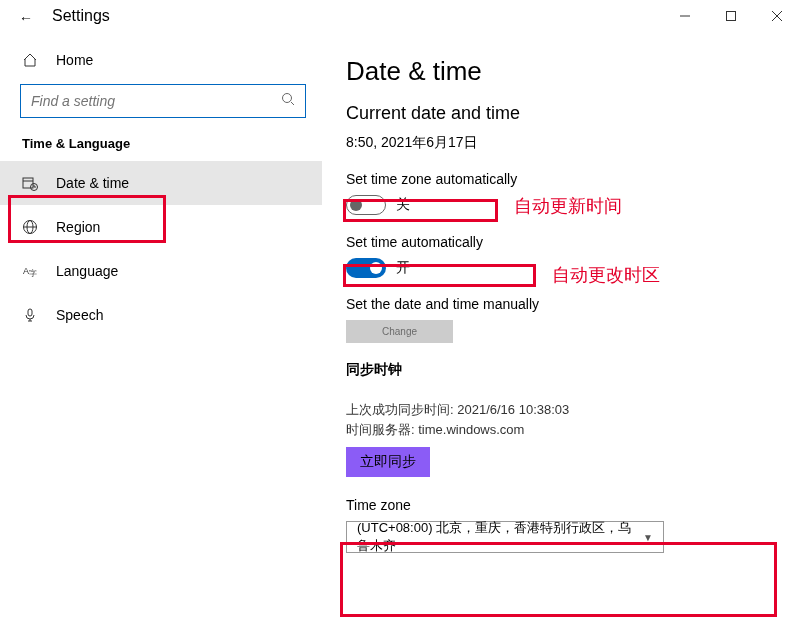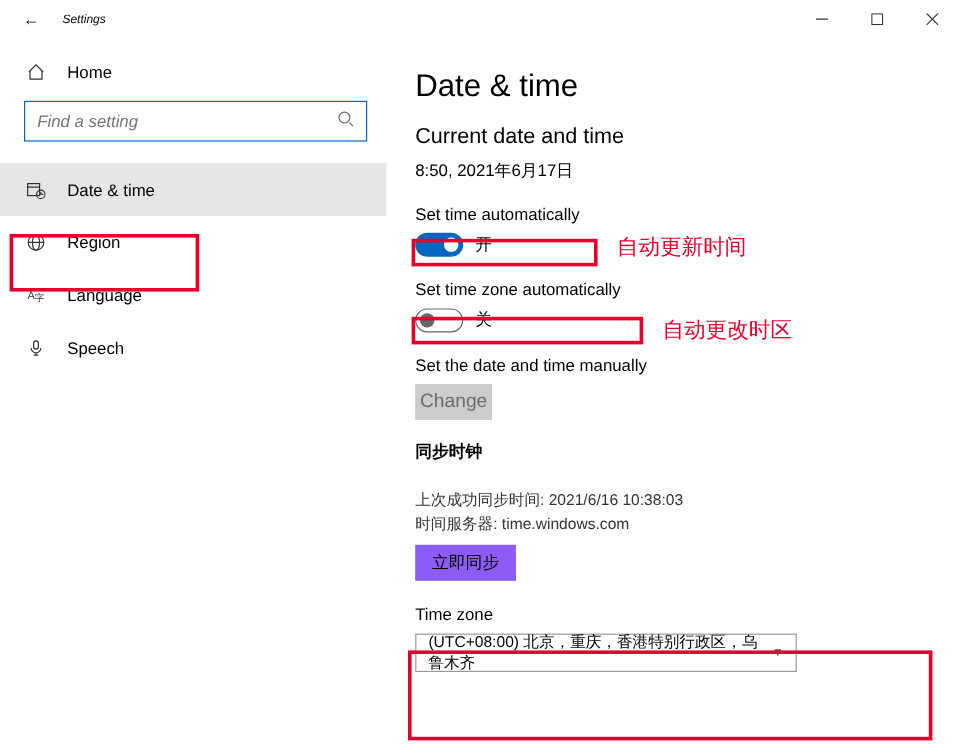--- a/index.html
+++ b/index.html
@@ -1,20 +1,20 @@
 <!DOCTYPE html>
 <html><head>
 <meta charset="utf-8">
 <style>
   * { box-sizing: border-box; margin: 0; padding: 0; font-family: "Segoe UI", "Microsoft YaHei", sans-serif; }
   body { width: 800px; height: 628px; background: #fff; overflow: hidden; position: relative; }
 
   .titlebar { height: 32px; display: flex; align-items: center; padding: 0 0 0 14px; border-bottom: 0; }
   .titlebar .back { width: 24px; text-align: center; font-size: 14px; cursor: pointer; }
-  .titlebar .title { margin-left: 14px; font-size: 10px; font-style: italic; }
+  .titlebar .title { margin-left: 14px; font-size: 16px; }
   .winctrls { margin-left: auto; display: flex; }
   .winctrls div { width: 46px; height: 32px; display: flex; align-items: center; justify-content: center; font-size: 11px; cursor: pointer; }
   .winctrls svg { stroke: #333; }
 
   .body { display: flex; height: calc(100% - 32px); }
   .sidebar { width: 322px; padding: 10px 0 0 0; background: #fff; }
   .home { display: flex; align-items: center; padding: 10px 20px 10px 22px; font-size: 14px; cursor: pointer; }
   .home .icon { width: 18px; margin-right: 16px; display:flex; align-items:center; }
   .searchwrap { margin: 6px 16px 18px 20px; border: 1px solid #0067c0; height: 34px; display: flex; align-items: center; padding: 13px 10px; }
   .searchwrap input { border: none; outline: none; flex: 1; font-size: 14px; font-style: italic; color: #666; background: transparent; }
@@ -30,21 +30,21 @@
   .label { font-size: 14px; margin-bottom: 8px; display:inline-block; }
   .toggle-row { margin-bottom: 14px; }
   .toggle { display: inline-flex; align-items: center; gap: 10px; font-size: 14px; cursor:pointer; }
   .switch { width: 40px; height: 20px; border-radius: 10px; position: relative; }
   .switch .knob { width: 12px; height: 12px; border-radius: 50%; background: #fff; position: absolute; top: 4px; }
   .switch.on { background: #0067c0; }
   .switch.on .knob { right: 4px; }
   .switch.off { background: #fff; border: 1px solid #666; }
   .switch.off .knob { left: 3px; top: 3px; background: #666; }
   .sub { font-size: 14px; margin-bottom: 8px; }
-  .btn { display: inline-block; background: #ccc; color: #6b6b6b; padding: 6px 4px; font-size: 16px; border: none; cursor: default; margin-bottom: 18px; }
+  .btn { display: inline-block; background: #ccc; color: #6b6b6b; padding: 6px 36px; font-size: 10px; border: none; cursor: default; margin-bottom: 18px; }
   .sync-title { font-size: 14px; font-weight: 600; margin-bottom: 21px; }
   .sync-line { font-size: 13px; color: #333; line-height: 1.5; }
   .sync-btn { display: inline-block; background: #8b5cf6; color: #000; padding: 6px 14px; font-size: 14px; border: none; cursor: pointer; margin-top: 8px; margin-bottom: 20px; font-family: Liberation Serif, serif; }
   .tz-label { font-size: 14px; margin-bottom: 8px; }
   .tz-select { width: 318px; height: 32px; border: 1px solid #999; display: flex; align-items: center; justify-content: space-between; padding: 0 10px; font-size: 13px; cursor: pointer; }
 
   
   .redbox { position: absolute; border: 3px solid #e4002b; pointer-events: none; }
   .redlabel { position: absolute; color: #e4002b; font-size: 18px; font-weight: 500; pointer-events: none; }
 </style>
@@ -84,20 +84,21 @@
         </span>
       <span>Home</span>
     </div>
     <div class="searchwrap">
       <input placeholder="Find a setting" style="">
       <span><svg width="14" height="14" viewBox="0 0 14 14" fill="none" stroke="#666" stroke-width="1">
             <circle cx="6" cy="6" r="4.5"></circle>
             <line x1="10" y1="10" x2="13" y2="13"></line>
           </svg></span>
     </div>
+    <div class="section-title">Time &amp; Language</div>
 
     <div class="navitem active">
       <span class="icon">
           <svg width="16" height="16" viewBox="0 0 16 16" fill="none" stroke="#333" stroke-width="1">
             <rect x="1" y="3" width="10" height="10"></rect>
             <line x1="1" y1="6" x2="11" y2="6"></line>
             <circle cx="12" cy="12" r="3.5"></circle>
             <line x1="12" y1="10" x2="12" y2="12"></line>
             <line x1="12" y1="12" x2="14" y2="12"></line>
           </svg>
@@ -133,36 +134,36 @@
       <span>Speech</span>
     </div>
   </div>
 
   <div class="main">
     <h1>Date &amp; time</h1>
     <h2>Current date and time</h2>
     <div class="datetime">8:50, 2021年6月17日</div>
 
     <div class="toggle-row">
+      <span class="label">Set time zone automatically</span><br>
+      <span class="toggle">
+        <span class="switch off">
+            <span class="knob"></span>
+          </span>
+        <span>关</span>
+      </span>
+    </div>
+
+    <div class="toggle-row">
       <span class="label">Set time automatically</span><br>
       <span class="toggle">
         <span class="switch on">
             <span class="knob"></span>
           </span>
         <span>开</span>
-      </span>
-    </div>
-
-    <div class="toggle-row">
-      <span class="label">Set time zone automatically</span><br>
-      <span class="toggle">
-        <span class="switch off">
-            <span class="knob"></span>
-          </span>
-        <span>关</span>
       </span>
     </div>
 
     <div class="sub">Set the date and time manually</div>
     <button class="btn">Change</button>
 
     <div class="sync-title">同步时钟</div>
     <div class="sync-line">上次成功同步时间: 2021/6/16 10:38:03</div>
     <div class="sync-line">时间服务器: time.windows.com</div>
     <button class="sync-btn">立即同步</button>

